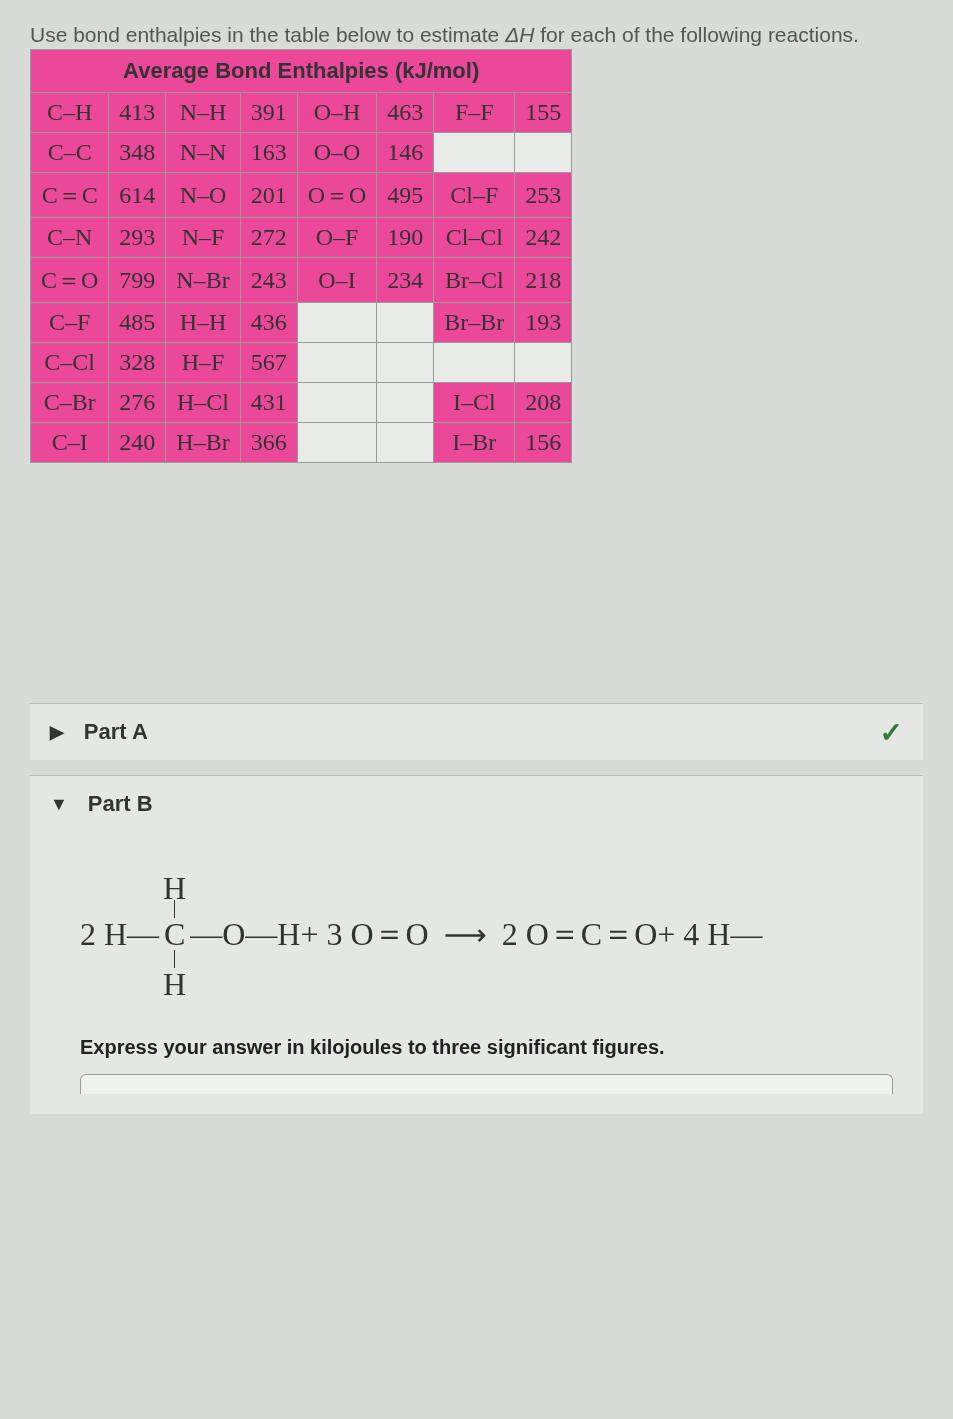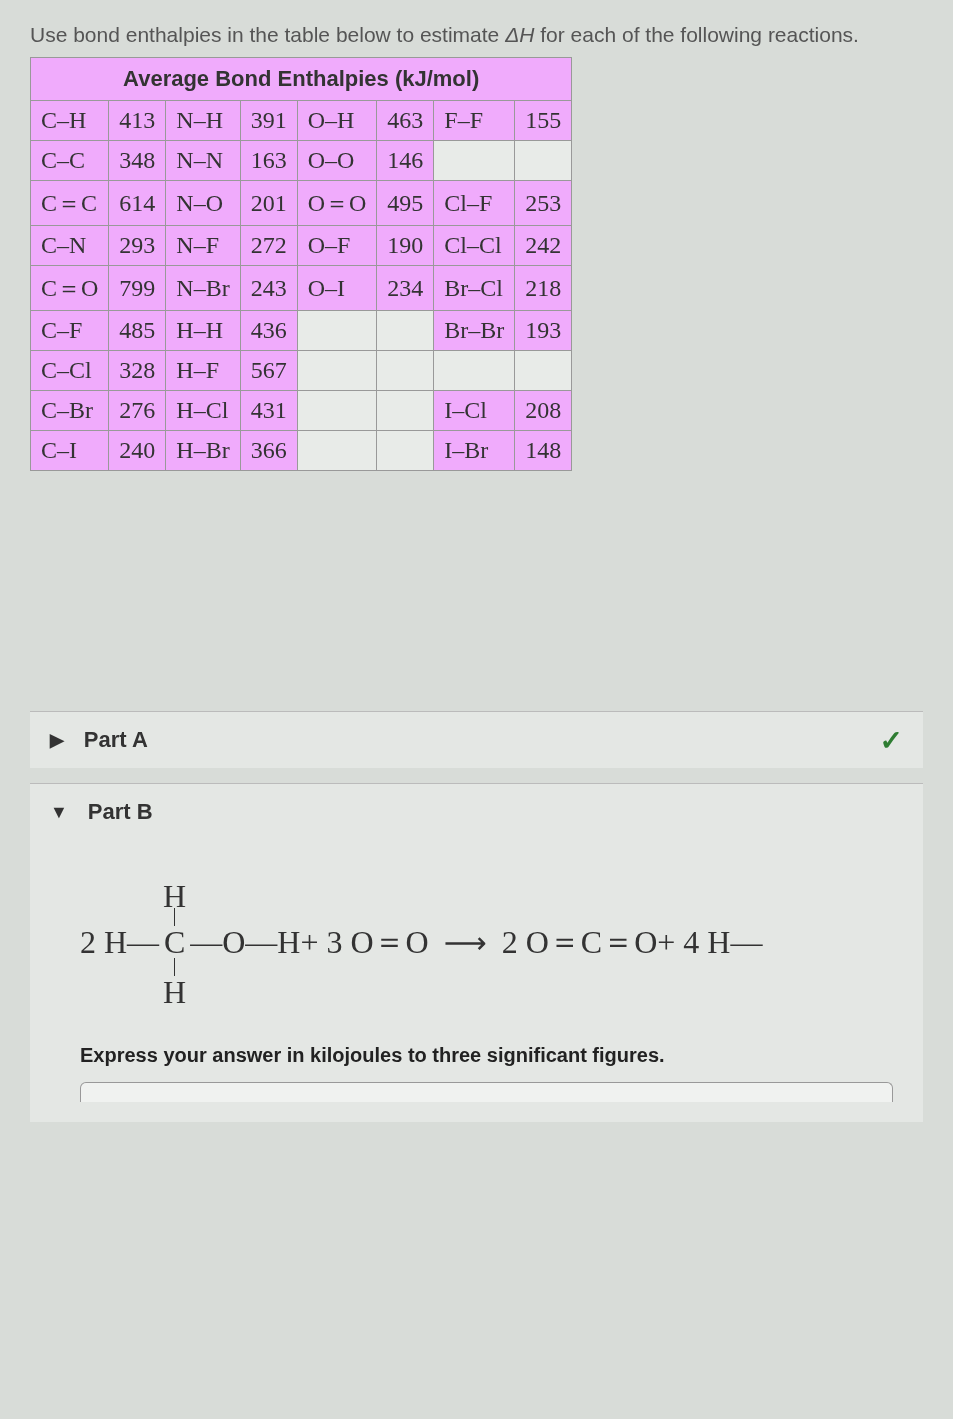--- a/index.html
+++ b/index.html
@@ -18,40 +18,40 @@
     .instruction {
       font-size: 21px;
       color: #555;
       line-height: 1.4;
     }
     .delta-h {
       font-style: italic;
     }
     table {
       border-collapse: collapse;
-      background: #f0abfc;
-      margin-top: 8px;
+      background: #ec4899;
       margin-bottom: 40px;
     }
     th, td {
       border: 1px solid #999;
       padding: 6px 10px;
       font-size: 22px;
       text-align: left;
     }
     th {
       text-align: center;
       font-weight: bold;
       padding: 8px;
       font-size: 22px;
     }
     td.bond {
       font-family: 'Times New Roman', serif;
       font-size: 24px;
       white-space: nowrap;
+      text-align: center;
     }
     td.val {
       font-family: 'Times New Roman', serif;
       font-size: 24px;
       text-align: left;
     }
     td.empty {
       background: #e8ebe8;
     }
     .part-header {
@@ -226,21 +226,21 @@
         <td class="val">208</td>
       </tr>
       <tr>
         <td class="bond">C–I</td>
         <td class="val">240</td>
         <td class="bond">H–Br</td>
         <td class="val">366</td>
         <td class="bond empty"></td>
         <td class="val empty"></td>
         <td class="bond">I–Br</td>
-        <td class="val">148</td>
+        <td class="val">156</td>
       </tr>
     </tbody>
 </table>
 
 <div style="height:200px;"></div>
 
 <div class="part-header">
   <span class="arrow">▶</span>
   <span>Part A</span>
   <span class="check">✓</span>

